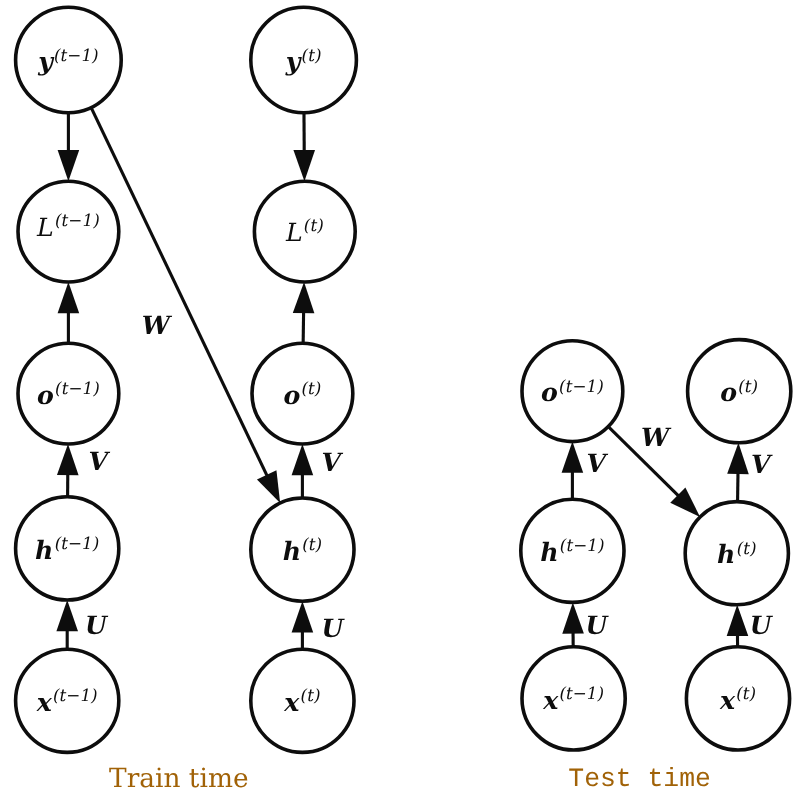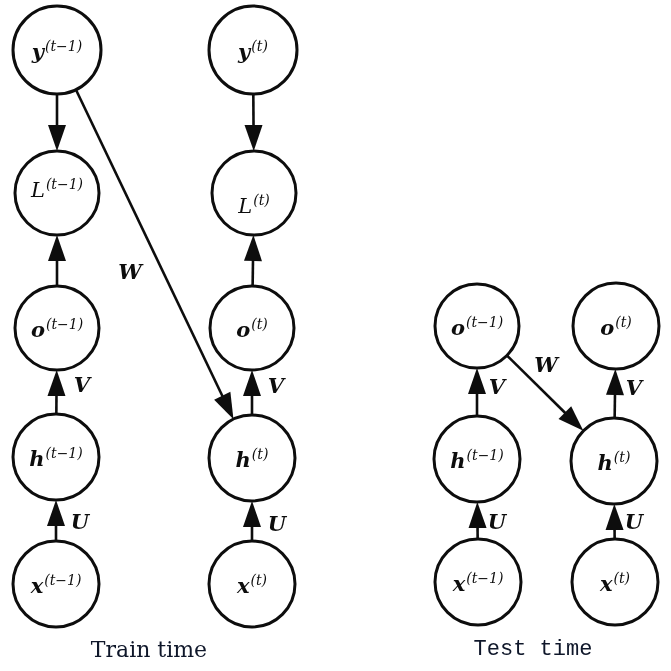--- a/index.html
+++ b/index.html
@@ -34,21 +34,21 @@
     font-style: italic;
     font-weight: bold;
     font-size: 21px;
     color: #0d0d0d;
     line-height: 1;
   }
   .caption {
     position: absolute;
     transform: translate(-50%, -50%);
     font-size: 22px;
-    color: #0f172a;
+    color: #a16207;
     white-space: nowrap;
     line-height: 1;
   }
 </style>
 </head>
 <body>
 
 <div class="figure">
   <svg id="fig-svg" width="671" height="671" viewBox="0 0 671 671">
       <g>
@@ -133,21 +133,21 @@
       <div class="edge-label" style="left: 80px; top: 521px;">U</div>
       <div class="edge-label" style="left: 276px; top: 385px;">V</div>
       <div class="edge-label" style="left: 277px; top: 523px;">U</div>
       <div class="edge-label" style="left: 130px; top: 271px;">W</div>
       <div class="node-label bold" style="left: 57px; top: 51px;"><span class="base">y</span><span class="sup">(t−1)</span></div>
       <div class="node-label" style="left: 57px; top: 178px; margin-top: 12px;"><span class="base">L</span><span class="sup">(t−1)</span></div>
       <div class="node-label bold" style="left: 57px; top: 329px;"><span class="base">o</span><span class="sup">(t−1)</span></div>
       <div class="node-label bold" style="left: 56px; top: 458px;"><span class="base">h</span><span class="sup">(t−1)</span></div>
       <div class="node-label bold" style="left: 56px; top: 585px;"><span class="base">x</span><span class="sup">(t−1)</span></div>
       <div class="node-label bold" style="left: 253px; top: 51px;"><span class="base">y</span><span class="sup">(t)</span></div>
-      <div class="node-label" style="left: 254px; top: 206px; text-align: center;"><span class="base">L</span><span class="sup">(t)</span></div>
+      <div class="node-label" style="left: 254px; top: 194px; text-align: center;"><span class="base">L</span><span class="sup">(t)</span></div>
       <div class="node-label bold" style="left: 252px; top: 329px;"><span class="base">o</span><span class="sup">(t)</span></div>
       <div class="node-label bold" style="left: 252px; top: 459px;"><span class="base">h</span><span class="sup">(t)</span></div>
       <div class="node-label bold" style="left: 252px; top: 585px;"><span class="base">x</span><span class="sup">(t)</span></div>
       <div class="caption" style="left: 149px; top: 650px;">Train time</div>
       <div class="edge-label" style="left: 497px; top: 386px;">V</div>
       <div class="edge-label" style="left: 497px; top: 521px;">U</div>
       <div class="edge-label" style="left: 634px; top: 387px;">V</div>
       <div class="edge-label" style="left: 634px; top: 521px;">U</div>
       <div class="edge-label" style="left: 546px; top: 364px;">W</div>
       <div class="node-label bold" style="left: 477px; top: 327px;"><span class="base">o</span><span class="sup">(t−1)</span></div>

